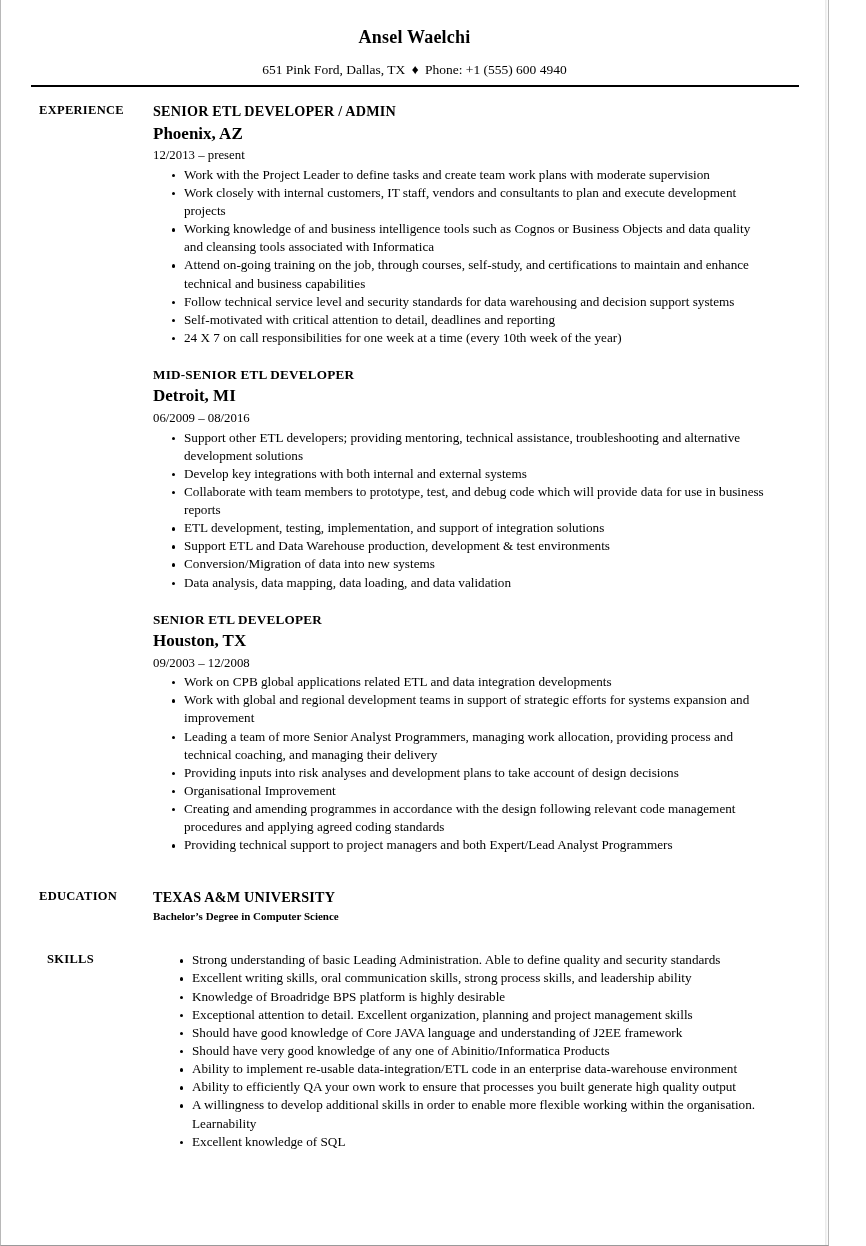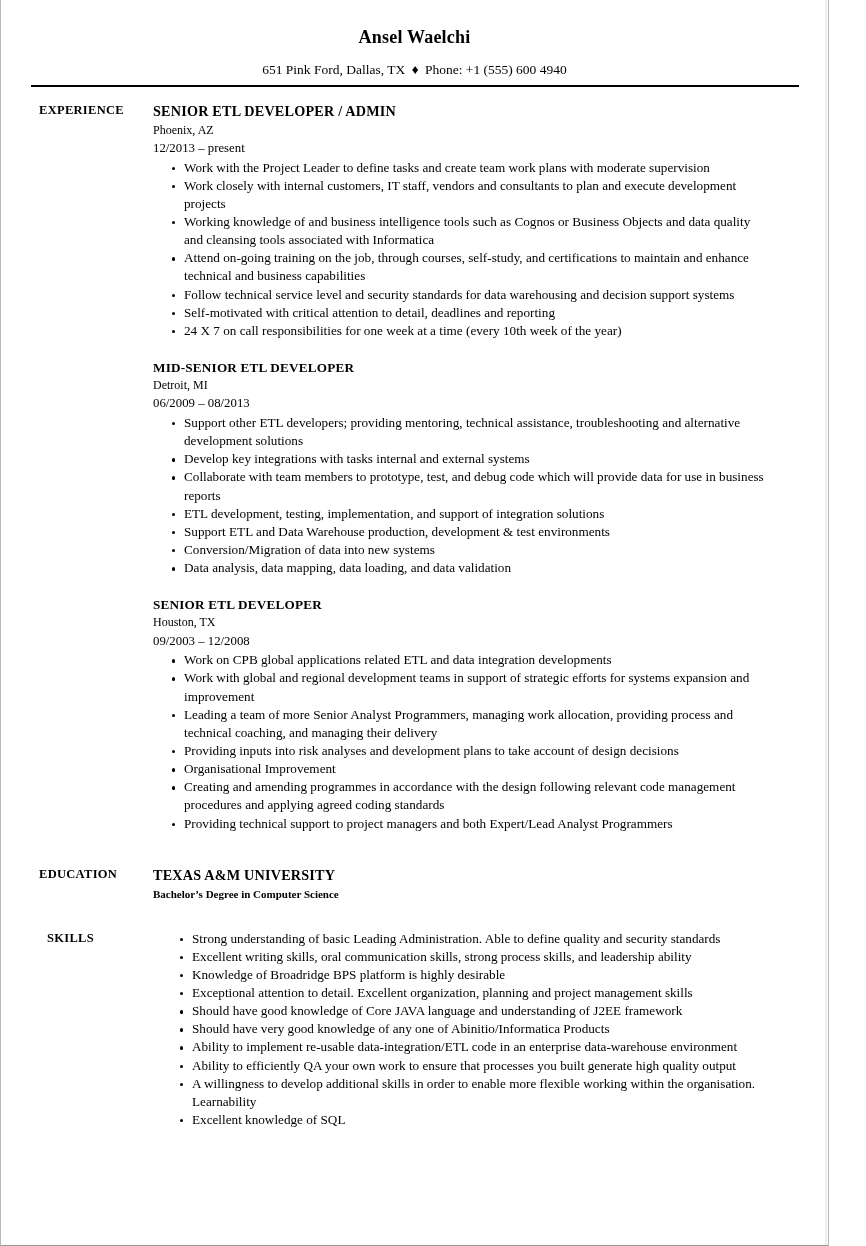--- a/index.html
+++ b/index.html
@@ -90,22 +90,22 @@
   .job-title {
     font-size: 14.2px;
     font-weight: bold;
     letter-spacing: 0.2px;
     line-height: 1.45;
   }
   .job-title.small {
     font-size: 13.2px;
   }
   .job-loc {
-    font-size: 12px;
-    font-weight: normal;
+    font-size: 17px;
+    font-weight: bold;
     line-height: 1.45;
   }
   .job-dates {
     font-size: 12.8px;
     line-height: 1.45;
   }
 
   
   ul.blist {
     list-style: none;
@@ -179,24 +179,24 @@
             <li>Attend on-going training on the job, through courses, self-study, and certifications to maintain and enhance technical and business capabilities</li>
             <li>Follow technical service level and security standards for data warehousing and decision support systems</li>
             <li>Self-motivated with critical attention to detail, deadlines and reporting</li>
             <li>24 X 7 on call responsibilities for one week at a time (every 10th week of the year)</li>
           </ul>
         </div>
 
         <div class="job">
           <div class="job-title small">MID-SENIOR ETL DEVELOPER</div>
           <div class="job-loc">Detroit, MI</div>
-          <div class="job-dates">06/2009 – 08/2013</div>
+          <div class="job-dates">06/2009 – 08/2016</div>
           <ul class="blist">
             <li>Support other ETL developers; providing mentoring, technical assistance, troubleshooting and alternative development solutions</li>
-            <li>Develop key integrations with tasks internal and external systems</li>
+            <li>Develop key integrations with both internal and external systems</li>
             <li>Collaborate with team members to prototype, test, and debug code which will provide data for use in business reports</li>
             <li>ETL development, testing, implementation, and support of integration solutions</li>
             <li>Support ETL and Data Warehouse production, development &amp; test environments</li>
             <li>Conversion/Migration of data into new systems</li>
             <li>Data analysis, data mapping, data loading, and data validation</li>
           </ul>
         </div>
 
         <div class="job">
           <div class="job-title small">SENIOR ETL DEVELOPER</div>

